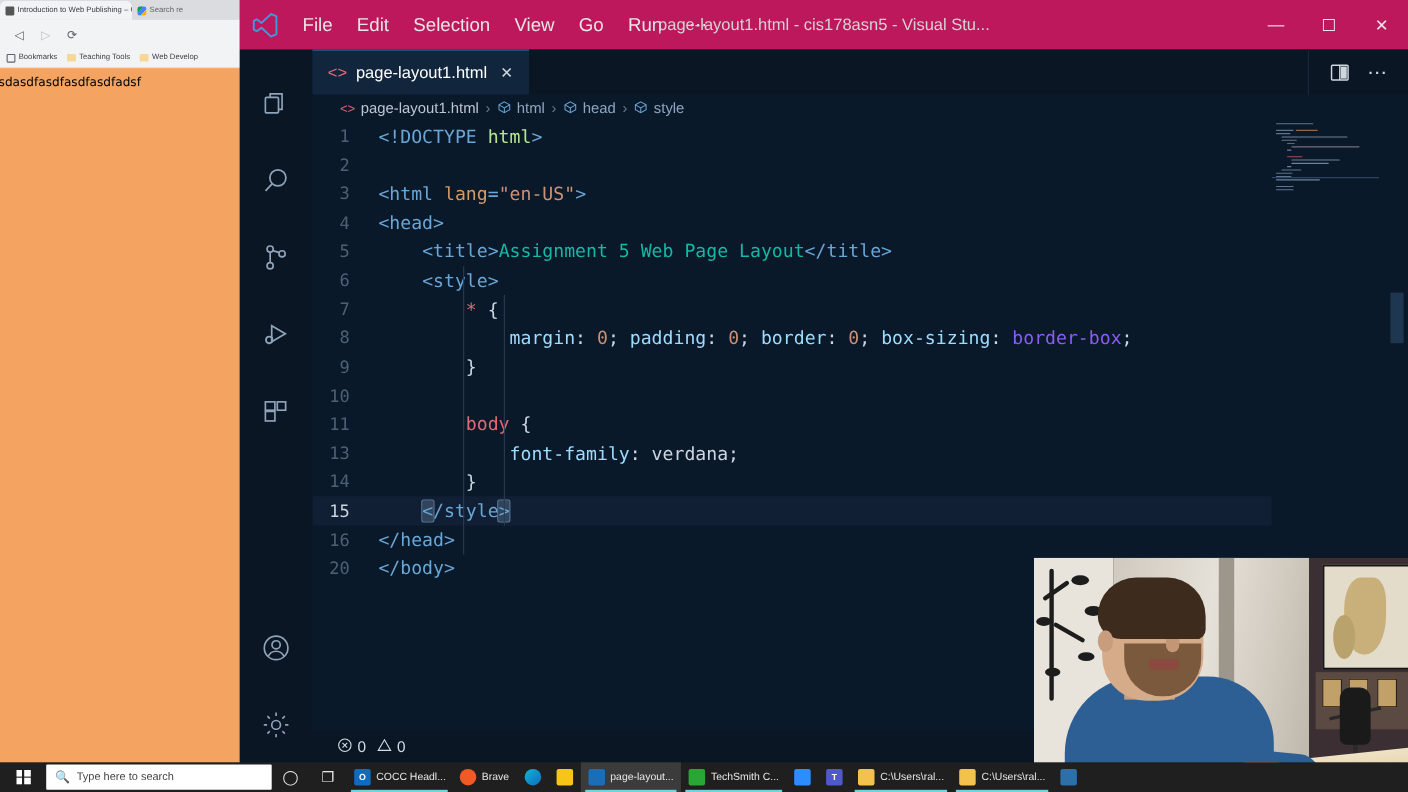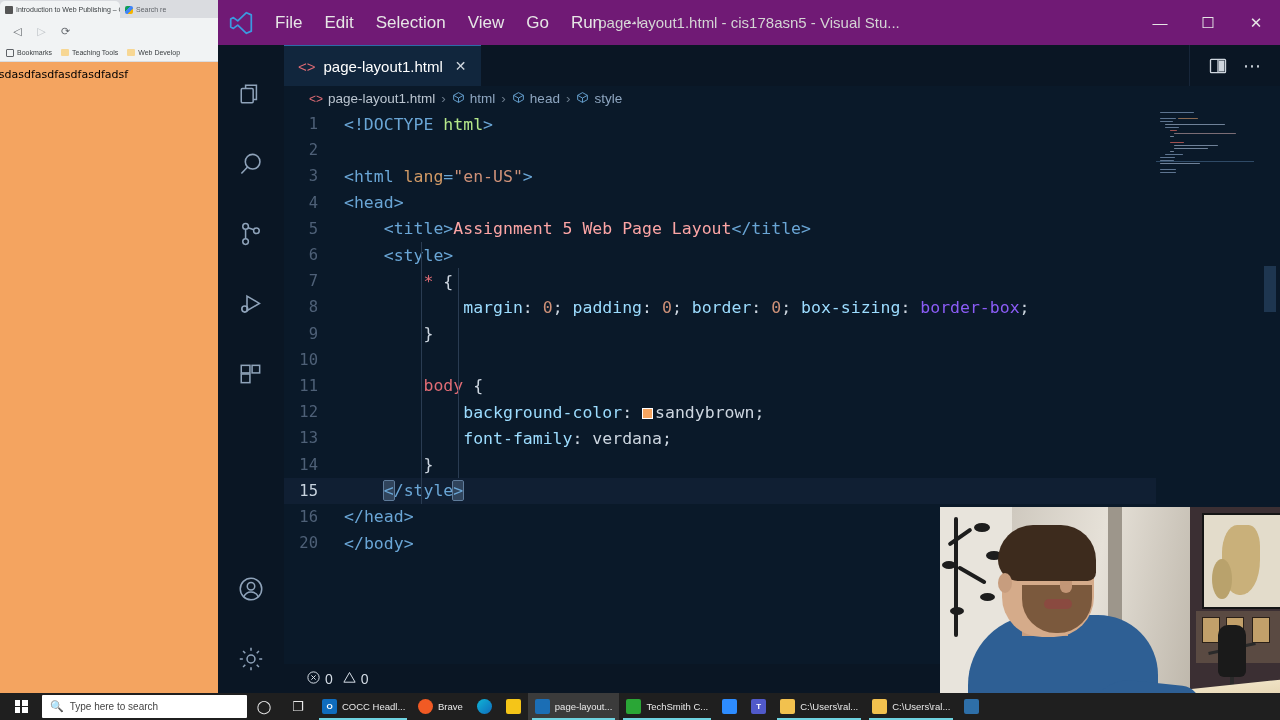--- a/index.html
+++ b/index.html
@@ -61,21 +61,21 @@
   }
 
   
   #vscode-window {
     position:absolute; left:218px; top:0; width:1062px; height:694px;
     background:#0a1929; display:flex; flex-direction:column;
   }
 
   
   #vscode-titlebar {
-    height:45px; background:#701a75; display:flex; align-items:center;
+    height:45px; background:#be185d; display:flex; align-items:center;
     flex:none; position:relative;
   }
   #vscode-logo { width:46px; display:flex; align-items:center; justify-content:center; }
   #menubar { display:flex; align-items:center; gap:0; }
   .menu-item {
     color:#e6e6e6; font-size:17px; padding:4px 11px; white-space:nowrap;
   }
   .menu-item.dots { font-size:17px; letter-spacing:1px; padding:4px 13px; }
   #window-title {
     position:absolute; left:0; right:0; text-align:center;
@@ -154,21 +154,21 @@
   .t-tag   { color:#6aa6d6; }
   .t-attr  { color:#d19a66; }
   .t-str   { color:#ce9178; }
   .t-doct  { color:#6aa6d6; }
   .t-doctval { color:#b5e88a; }
   .t-sel   { color:#e06c75; }
   .t-prop  { color:#9cdcfe; }
   .t-num   { color:#ce9178; }
   .t-val   { color:#8b5cf6; }
   .t-plain { color:#cdd6e0; }
-  .t-text  { color:#fca5a5; }
+  .t-text  { color:#14b8a6; }
   .bracket-hl {
     background:#30445c; outline:1px solid #5f7c9b; border-radius:1px;
   }
   .color-swatch {
     display:inline-block; width:11px; height:11px; background:#f4a460;
     border:1px solid #ffffff; vertical-align:-1px; margin-right:2px;
   }
   #text-cursor {
     position:absolute; width:2px; height:20px; background:#c3401a;
     left:808px; top:414px;
@@ -505,24 +505,20 @@
         </div>
         <div class="code-line">
           <span class="ln">10</span>
           <span class="code-text"></span>
         </div>
         <div class="code-line">
           <span class="ln">11</span>
           <span class="code-text">        <span class="t-sel">body</span> <span class="t-plain">{</span></span>
         </div>
         <div class="code-line">
-          <span class="ln">12</span>
-          <span class="code-text">            <span class="t-prop">background-color</span><span class="t-plain">: </span><span class="color-swatch"></span><span class="t-plain">sandybrown;</span></span>
-        </div>
-        <div class="code-line">
           <span class="ln">13</span>
           <span class="code-text">            <span class="t-prop">font-family</span><span class="t-plain">: verdana;</span></span>
         </div>
         <div class="code-line">
           <span class="ln">14</span>
           <span class="code-text">        <span class="t-plain">}</span></span>
         </div>
         <div class="code-line active">
           <span class="ln">15</span>
           <span class="code-text">    <span class="t-punct bracket-hl">&lt;</span><span class="t-punct">/</span><span class="t-tag">style</span><span class="t-punct bracket-hl">&gt;</span></span>

